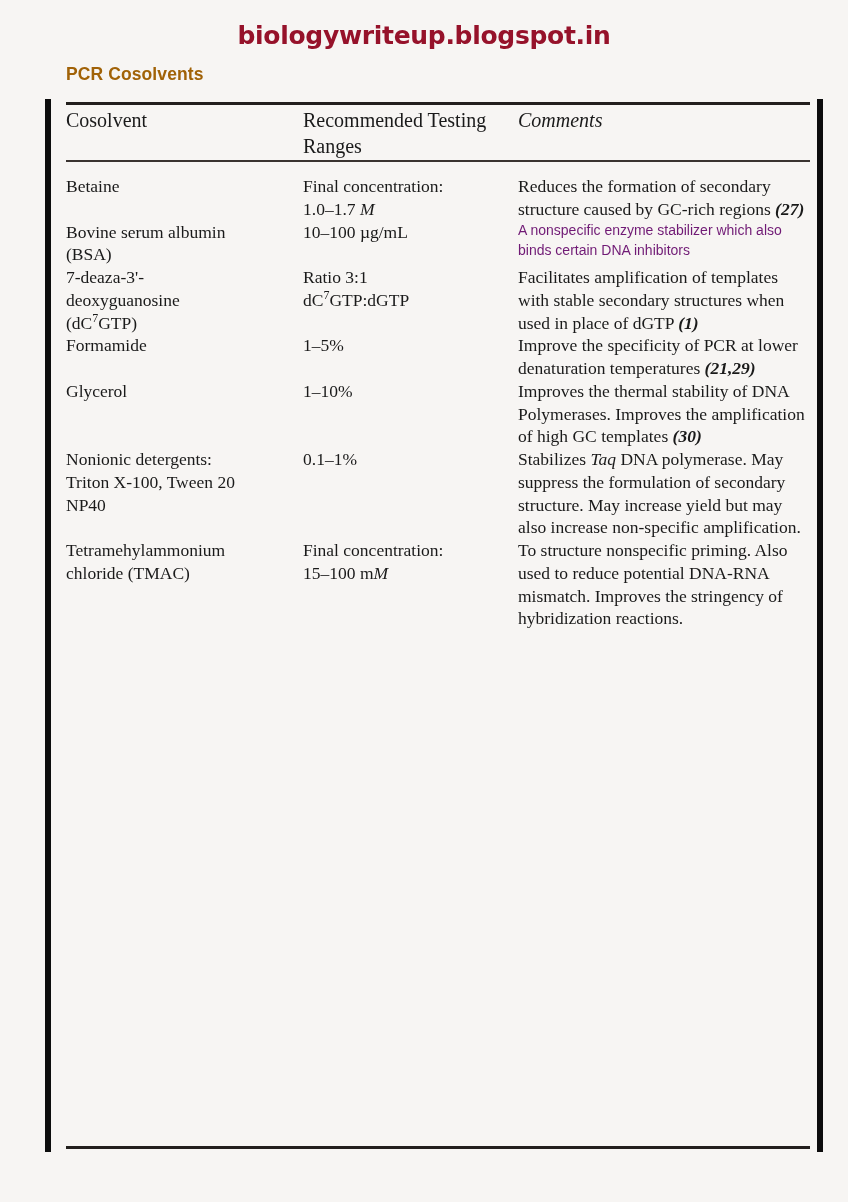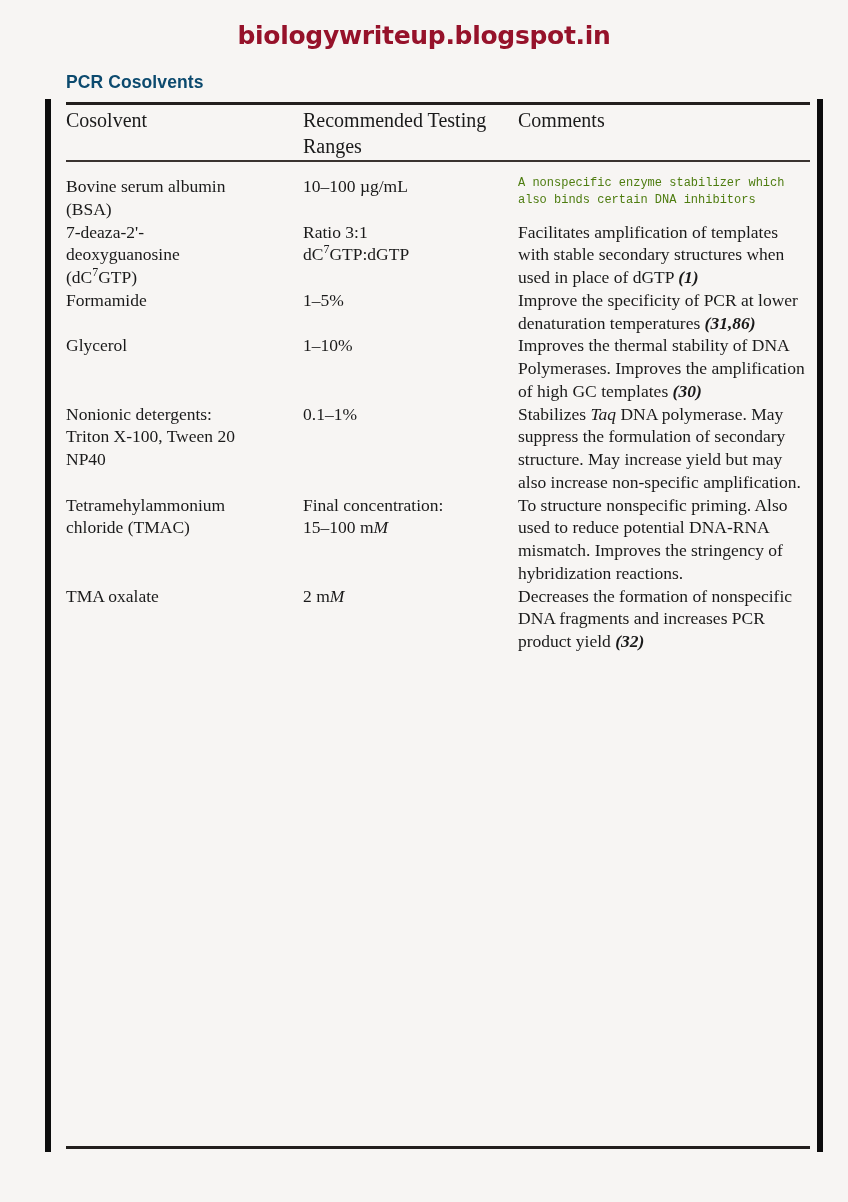--- a/index.html
+++ b/index.html
@@ -35,27 +35,27 @@
   .page {
     position: absolute;
     top: 0;
     left: 0;
     width: 708px;
     height: 1202px;
   }
 
   .table-title {
     position: absolute;
-    top: 72px;
+    top: 64px;
     left: 66px;
     font-family: "Liberation Sans", sans-serif;
     font-weight: bold;
     font-size: 17.5px;
     letter-spacing: 0.1px;
-    color: #0c4a6e;
+    color: #a16207;
   }
 
   
   .edge-bar {
     position: absolute;
     top: 99px;
     width: 6px;
     height: 1053px;
     background: #0d0d0d;
   }
@@ -97,36 +97,36 @@
   col.c2 { width: 215px; }
   col.c3 { width: 292px; }
 
   thead th {
     font-size: 20px;
     line-height: 1.28;
     padding-bottom: 6px;
   }
   th.h1 { vertical-align: bottom; padding-bottom: 5px; }
   th.h2 { text-align: center; padding-left: 4px; }
-  th.h3 { text-align: center; vertical-align: bottom; padding-bottom: 5px; }
+  th.h3 { text-align: center; vertical-align: bottom; padding-bottom: 5px; font-style: italic; }
 
   tbody tr td { padding-top: 17px; }
   tbody tr:first-child td { padding-top: 16px; }
 
   td.cosolvent { padding-right: 10px; }
   td.range     { padding-right: 12px; }
   td.comments  { padding-right: 2px; }
 
   
   .sans-note {
-    font-family: Liberation Mono, monospace;
-    font-weight: bold;
-    font-size: 12px;
+    font-family: Liberation Sans, sans-serif;
+    font-weight: bold;
+    font-size: 14px;
     line-height: 1.42;
-    color: #4d7c0f;
+    color: #701a75;
   }
 
   i, .ital { font-style: italic; }
   .cite {
     font-style: italic;
     font-weight: bold;
   }
   sup {
     font-size: 0.68em;
     vertical-align: super;
@@ -160,51 +160,61 @@
         <th class="h1">Cosolvent</th>
         <th class="h2">
           <span>Recommended Testing</span><br>
           <span>Ranges</span>
         </th>
         <th class="h3">Comments</th>
       </tr>
     </thead>
     <tbody>
 
+      <tr>
+        <td class="cosolvent">Betaine</td>
+        <td class="range">
+          <span>Final concentration:</span><br>
+          <span>1.0–1.7 </span><i>M</i>
+        </td>
+        <td class="comments">
+          <span>Reduces the formation of secondary structure caused by GC-rich regions </span><span class="cite">(27)</span>
+        </td>
+      </tr>
 
       <tr>
         <td class="cosolvent">
           <span>Bovine serum albumin</span><br>
           <span>(BSA)</span>
         </td>
         <td class="range">10–100 µg/mL</td>
         <td class="comments sans-note">A nonspecific enzyme stabilizer which also binds certain DNA inhibitors</td>
       </tr>
 
       <tr>
         <td class="cosolvent">
-          <span>7-deaza-2'-</span><br>
+          <span>7-deaza-3'-</span><br>
           <span>deoxyguanosine</span><br>
           <span>(dC</span><sup>7</sup><span>GTP)</span>
         </td>
         <td class="range">
           <span>Ratio 3:1</span><br>
           <span>dC</span><sup>7</sup><span>GTP:dGTP</span>
         </td>
         <td class="comments">
           <span>Facilitates amplification of templates with stable secondary structures when used in place of dGTP </span><span class="cite">(1)</span>
         </td>
       </tr>
 
 
       <tr>
         <td class="cosolvent">Formamide</td>
         <td class="range">1–5%</td>
         <td class="comments">
-          <span>Improve the specificity of PCR at lower denaturation temperatures </span><span class="cite">(31,86)</span>
+          <span>Improve the specificity of PCR at lower denaturation temperatures </span><span class="cite">(21,29)</span>
         </td>
       </tr>
 
       <tr>
         <td class="cosolvent">Glycerol</td>
         <td class="range">1–10%</td>
         <td class="comments">
           <span>Improves the thermal stability of DNA Polymerases. Improves the amplification of high GC templates </span><span class="cite">(30)</span>
         </td>
       </tr>
@@ -227,24 +237,17 @@
           <span>Tetramehylammonium</span><br>
           <span>chloride (TMAC)</span>
         </td>
         <td class="range">
           <span>Final concentration:</span><br>
           <span>15–100 m</span><i>M</i>
         </td>
         <td class="comments">To structure nonspecific priming. Also used to reduce potential DNA-RNA mismatch. Improves the stringency of hybridization reactions.</td>
       </tr>
 
-      <tr>
-        <td class="cosolvent">TMA oxalate</td>
-        <td class="range"><span>2 m</span><i>M</i></td>
-        <td class="comments">
-          <span>Decreases the formation of nonspecific DNA fragments and increases PCR product yield </span><span class="cite">(32)</span>
-        </td>
-      </tr>
 
     </tbody>
   </table>
 
 </div>
 
 </body></html>

